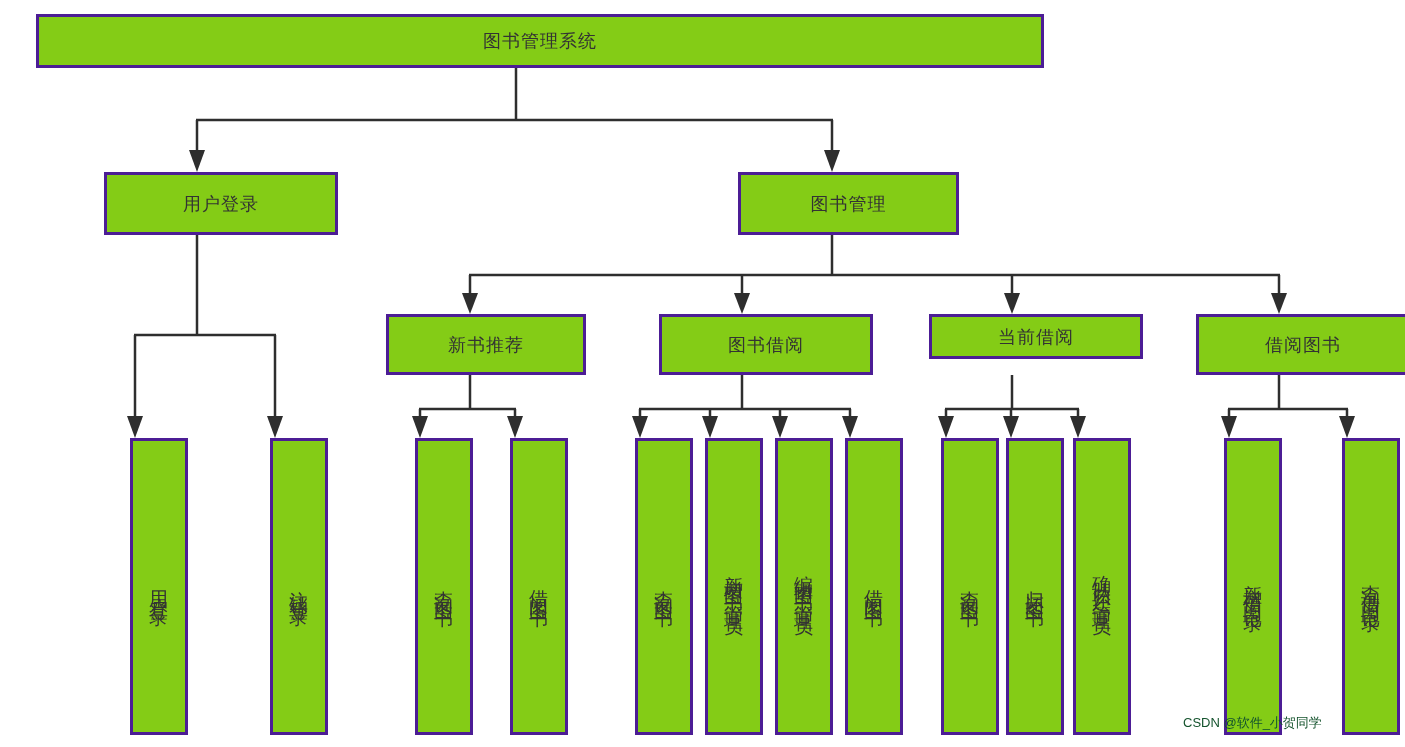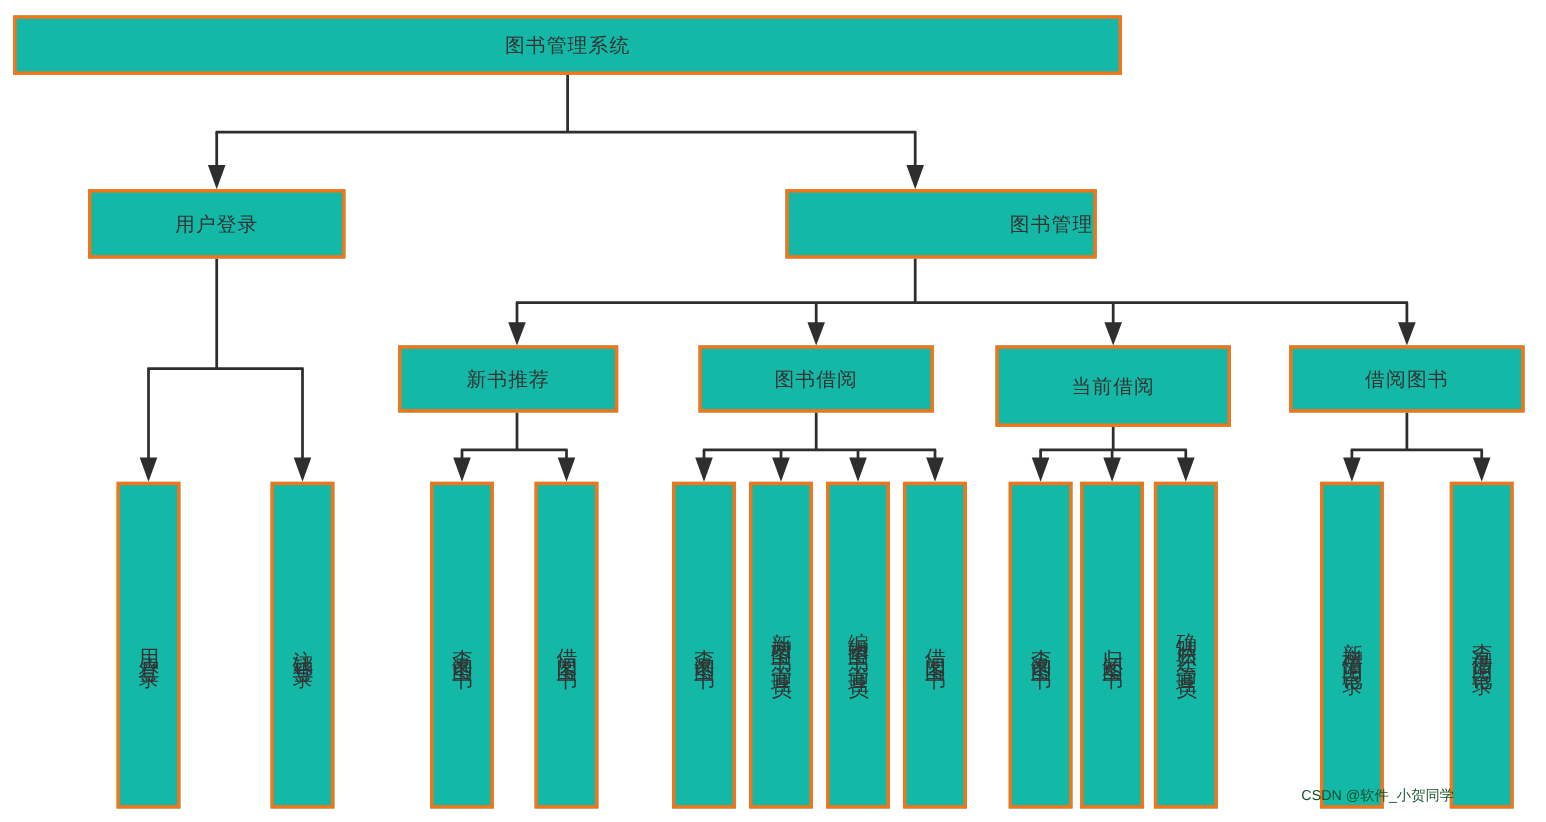--- a/index.html
+++ b/index.html
@@ -13,27 +13,28 @@
     overflow: hidden;
   }
   svg.connectors {
     position: absolute;
     left: 0; top: 0;
     width: 1405px; height: 747px;
     pointer-events: none;
   }
   .box {
     position: absolute;
-    background: #14b8a6;
-    border: 3px solid #f97316;
+    background: #84cc16;
+    border: 3px solid #4c1d95;
     box-sizing: border-box;
     display: flex;
     align-items: center;
     justify-content: center;
     text-align: center;
+    margin-left: 24px;
   }
   .branch { font-size: 18px; letter-spacing: 1px; }
   .root-box { font-size: 18px; letter-spacing: 1px; }
   .leaf { width: 58px; top: 438px; height: 297px; }
   .leaf .vtext {
     writing-mode: vertical-rl;
     text-orientation: mixed;
     font-size: 19px;
     letter-spacing: 6px;
     line-height: 1;
@@ -115,31 +116,31 @@
     <polygon points="1339,416 1355,416 1347,438" stroke="none"></polygon>
   </svg>
 
   <div class="box root-box" style="left:12px; top:14px; width:1008px; height:54px;">
     <span>图书管理系统</span>
   </div>
 
   <div class="box branch" style="left:80px; top:172px; width:234px; height:63px;">
     <span>用户登录</span>
   </div>
-  <div class="box branch" style="left:714px; top:172px; width:283px; height:63px;justify-content:flex-end;">
+  <div class="box branch" style="left:714px; top:172px; width:221px; height:63px;">
     <span>图书管理</span>
   </div>
 
   <div class="box branch" style="left:362px; top:314px; width:200px; height:61px;">
     <span>新书推荐</span>
   </div>
   <div class="box branch" style="left:635px; top:314px; width:214px; height:61px;">
     <span>图书借阅</span>
   </div>
-  <div class="box branch" style="left:905px; top:314px; width:214px; height:74px;">
+  <div class="box branch" style="left:905px; top:314px; width:214px; height:45px;">
     <span>当前借阅</span>
   </div>
   <div class="box branch" style="left:1172px; top:314px; width:214px; height:61px;">
     <span>借阅图书</span>
   </div>
 
   <div class="box leaf" style="left:106px;">
     <span class="vtext">用户登录</span>
   </div>
   <div class="box leaf" style="left:246px;">

